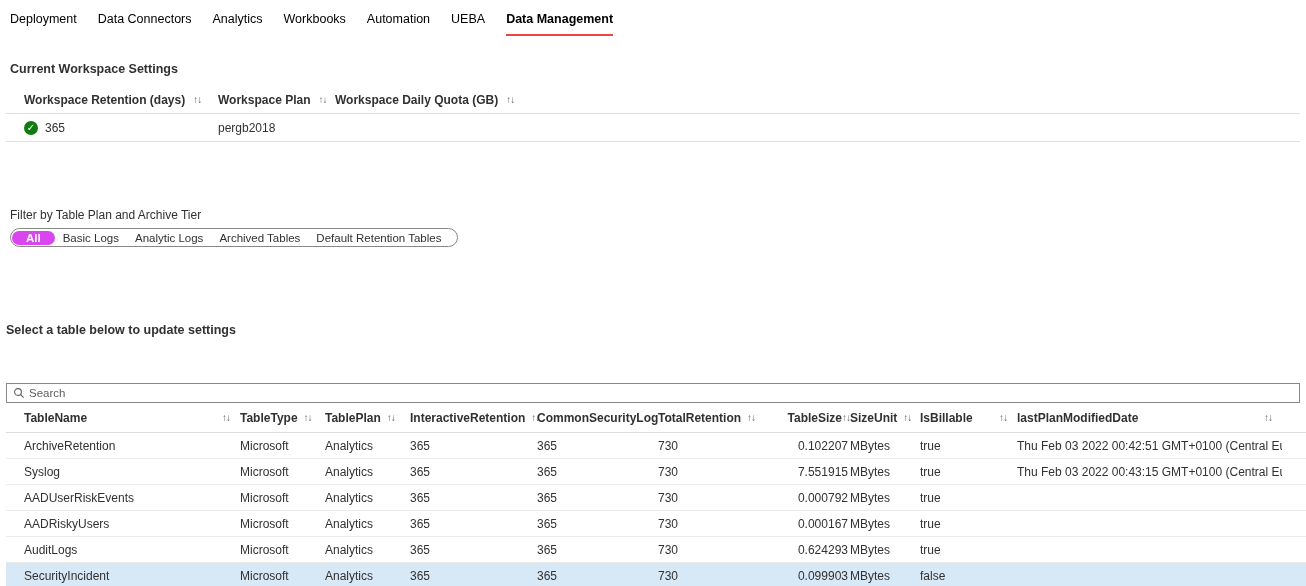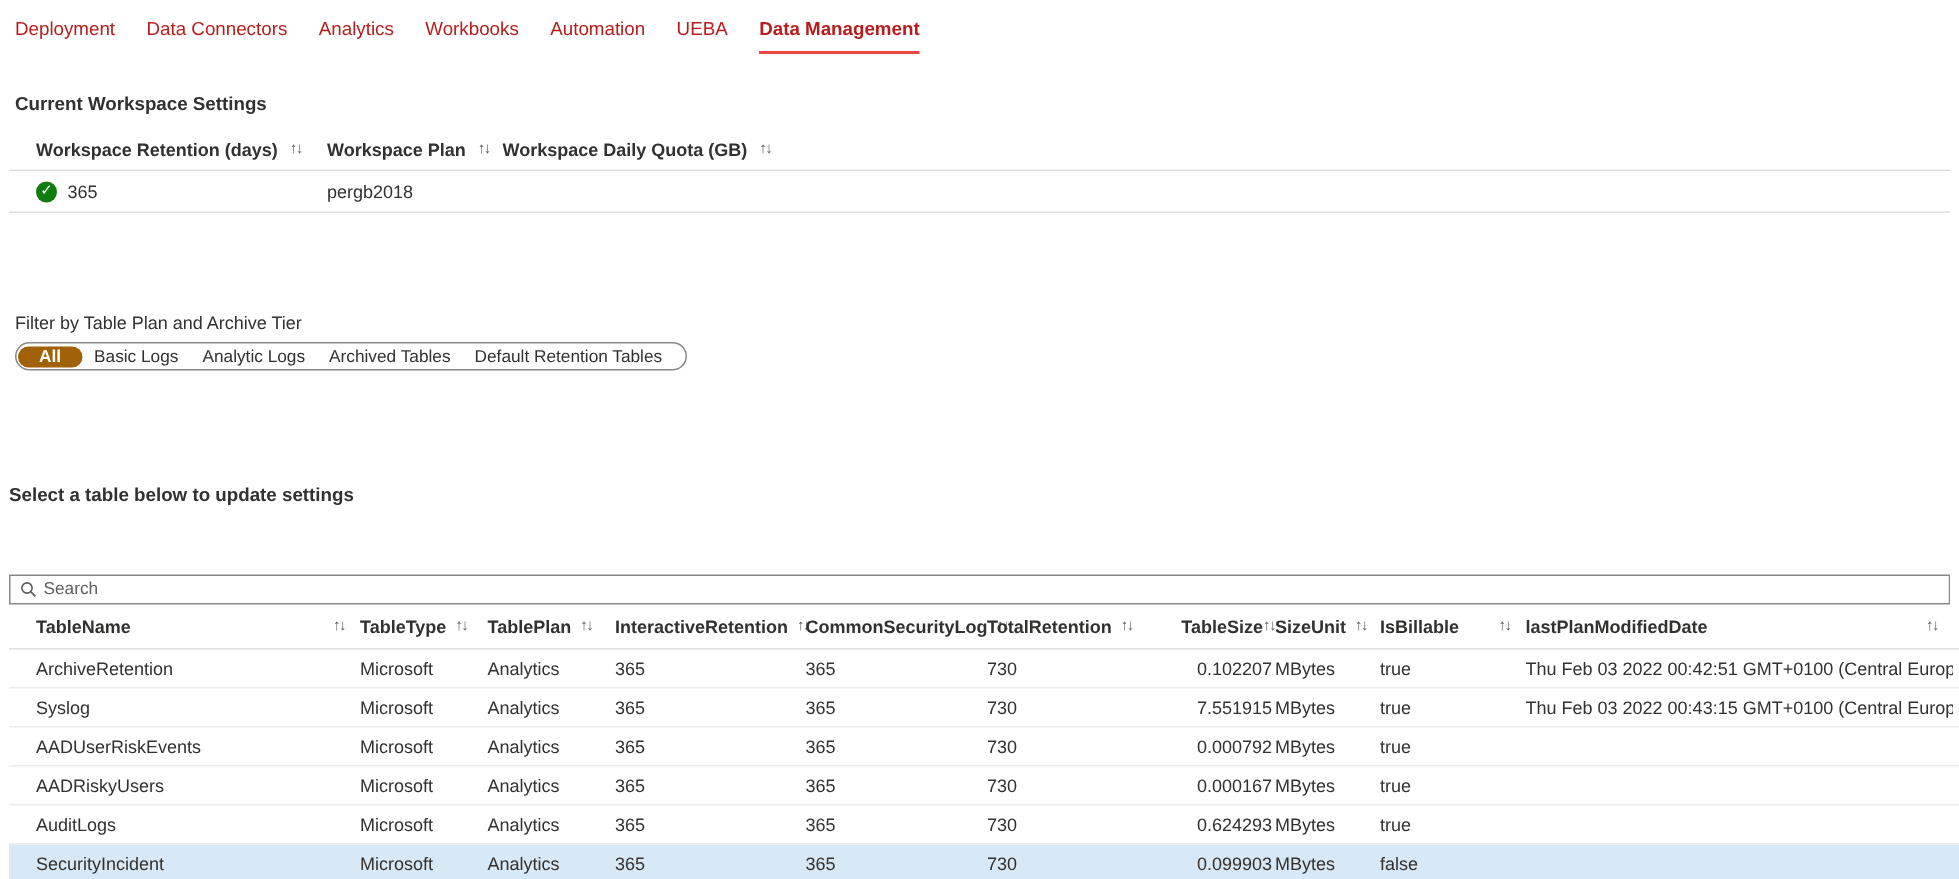--- a/index.html
+++ b/index.html
@@ -1,21 +1,21 @@
 <!DOCTYPE html>
 <html><head>
 <meta charset="utf-8">
 <style>
   * { margin:0; padding:0; box-sizing:border-box; }
   html,body { width:1306px; height:586px; overflow:hidden; background:#ffffff;
     font-family:"Liberation Sans","DejaVu Sans",sans-serif; color:#323130; }
 
   
   .tabbar { display:flex; gap:21px; padding:12px 0 0 10px; align-items:flex-start; }
-  .tab { font-size:12.5px; color:#b91c1c; padding-bottom:8px; cursor:pointer; white-space:nowrap; }
+  .tab { font-size:12.5px; color:#000000; padding-bottom:8px; cursor:pointer; white-space:nowrap; }
   .tab.active { font-weight:bold; border-bottom:2px solid #ef4444; }
 
   
   .section-title { font-size:12.5px; font-weight:bold; margin:26px 0 0 10px; }
 
   
   .ws-table { margin:10px 6px 0 6px; }
   .ws-row { display:grid; grid-template-columns:194px 117px 1fr; align-items:center;
     padding-left:18px; height:28px; }
   .ws-header { border-bottom:1px solid #e1dfdd; font-weight:bold; font-size:12px; }
@@ -24,37 +24,37 @@
   .sort { font-size:10px; color:#605e5c; letter-spacing:-1px; cursor:pointer; }
   .val-with-icon { display:flex; align-items:center; gap:7px; }
   .check-circle { width:14px; height:14px; border-radius:50%; background:#107c10; color:#fff;
     font-size:10px; line-height:14px; text-align:center; display:inline-block; }
 
   
   .filter-label { font-size:12px; margin:66px 0 0 10px; }
   .pill-group { display:inline-flex; align-items:center; margin:6px 0 0 10px;
     border:1px solid #8a8886; border-radius:11px; padding:1px 8px 1px 1px; height:19px; }
   .pill { font-size:11.5px; padding:1px 8px; cursor:pointer; white-space:nowrap; color:#323130; }
-  .pill.selected { background:#a16207; color:#ffffff; font-weight:bold; border-radius:9px;
+  .pill.selected { background:#d946ef; color:#ffffff; font-weight:bold; border-radius:9px;
     padding:1px 14px; }
 
   
   .instruction { font-size:12.5px; font-weight:bold; margin:76px 0 0 6px; }
 
   .searchbox { position:relative; margin:46px 6px 0 6px; height:20px;
     border:1px solid #8a8886; display:flex; align-items:center; }
   .searchbox svg { margin:0 4px 0 6px; flex:0 0 auto; }
   .searchbox input { border:none; outline:none; flex:1; font-size:11.5px;
     font-family:"Liberation Sans","DejaVu Sans",sans-serif; color:#323130; height:100%; }
   .searchbox input::placeholder { color:#605e5c; }
 
   .main-table { margin:0 0 0 6px; width:1300px; }
   .mt-row { display:grid;
     grid-template-columns:216px 85px 85px 127px 121px 117px 75px 70px 97px 1fr;
-    align-items:center; padding:0 4px 0 18px; height:26px; font-size:12px;
+    align-items:center; padding:0 24px 0 18px; height:26px; font-size:12px;
     border-bottom:1px solid #edebe9; cursor:pointer; }
   .mt-header { font-weight:bold; height:30px; border-bottom:1px solid #e1dfdd; cursor:default; }
   .mt-header .hcell { gap:6px; }
   .hcell.spread { justify-content:space-between; padding-right:10px; }
   .cell-right { text-align:right; padding-right:2px; }
   .hcell.right { justify-content:flex-end; gap:0; }
   .mt-row.selected { background:#d7e8f7; }
   .datecell { white-space:nowrap; overflow:hidden; }
 </style>
 </head>

